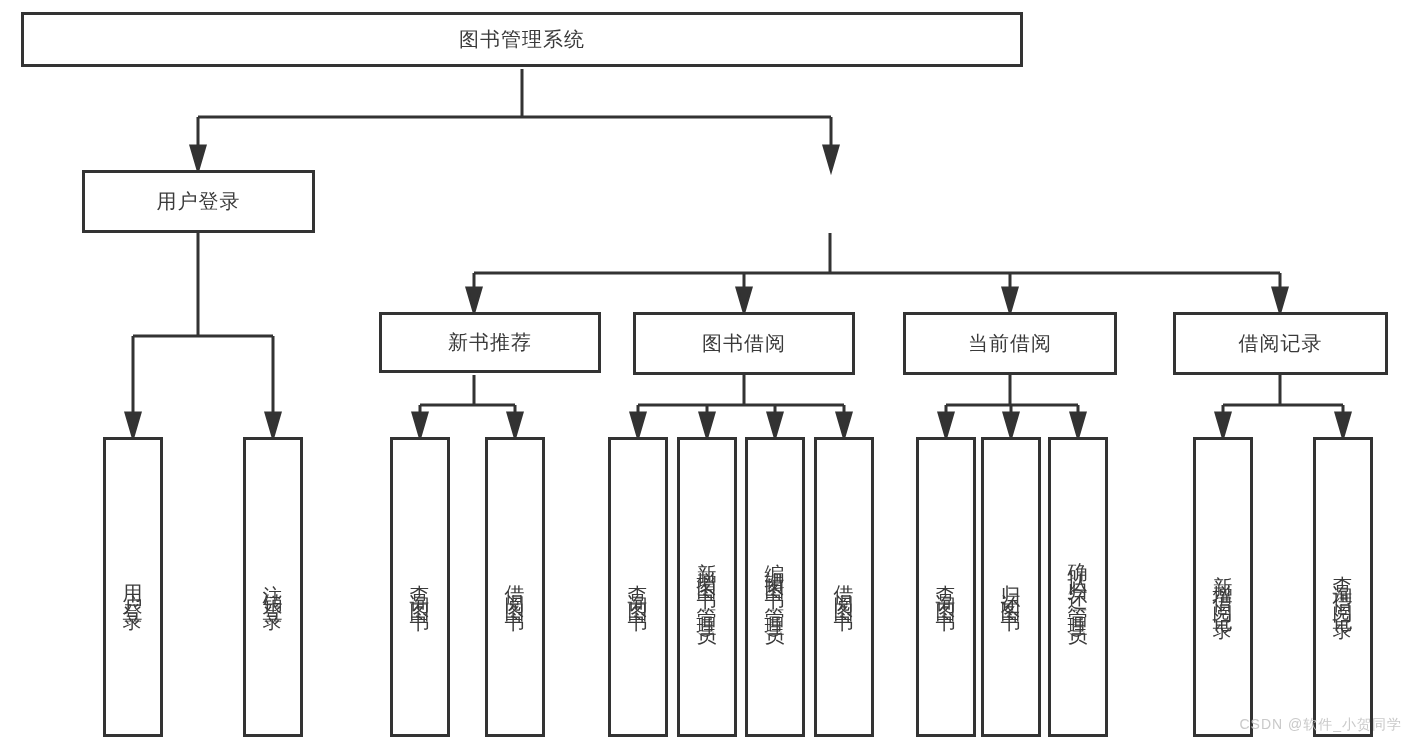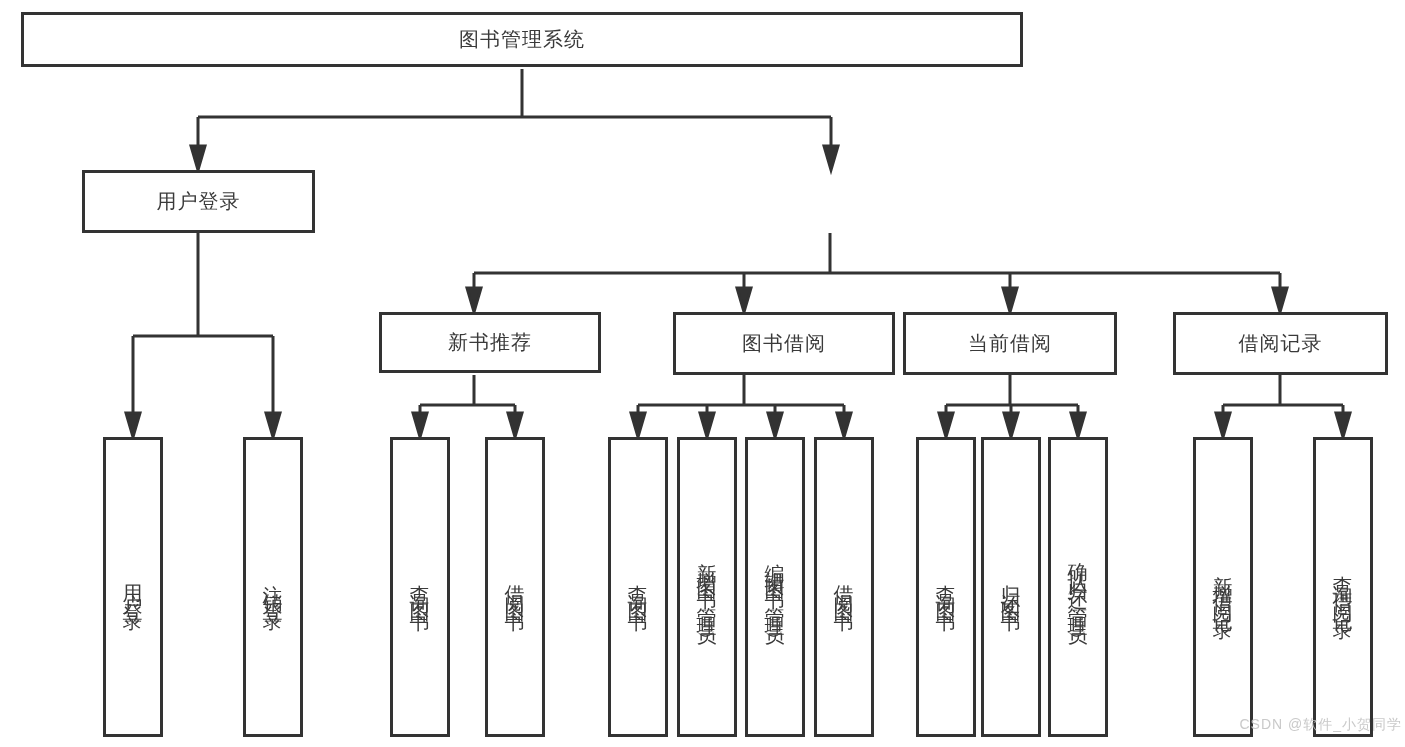--- a/index.html
+++ b/index.html
@@ -30,21 +30,21 @@
     letter-spacing:9px;
     line-height:1;
     font-size:20px;
     white-space:nowrap;
   }
   
   .n-root{left:21px;top:12px;width:1002px;height:55px;text-align:center;}
   .n-user-login{left:82px;top:170px;width:233px;height:63px;}
   .n-book-mgmt{left:712px;top:170px;width:235px;height:63px;}
   .n-new-book{left:363px;top:312px;width:222px;height:61px;margin-left:16px;}
-  .n-book-borrow{left:633px;top:312px;width:222px;height:63px;margin-left:40px;}
+  .n-book-borrow{left:633px;top:312px;width:222px;height:63px;}
   .n-cur-borrow{left:903px;top:312px;width:214px;height:63px;text-align:center;}
   .n-borrow-rec{left:1173px;top:312px;width:215px;height:63px;}
   .leaf{top:437px;height:300px;width:60px;position:absolute;}
   .l1{left:103px;} .l2{left:243px;}
   .l3{left:390px;} .l4{left:485px;}
   .l5{left:608px;} .l6{left:677px;} .l7{left:745px;} .l8{left:814px;}
   .l9{left:916px;} .l10{left:981px;} .l11{left:1048px;}
   .l12{left:1193px;} .l13{left:1313px;}
   .watermark{
     position:absolute;

